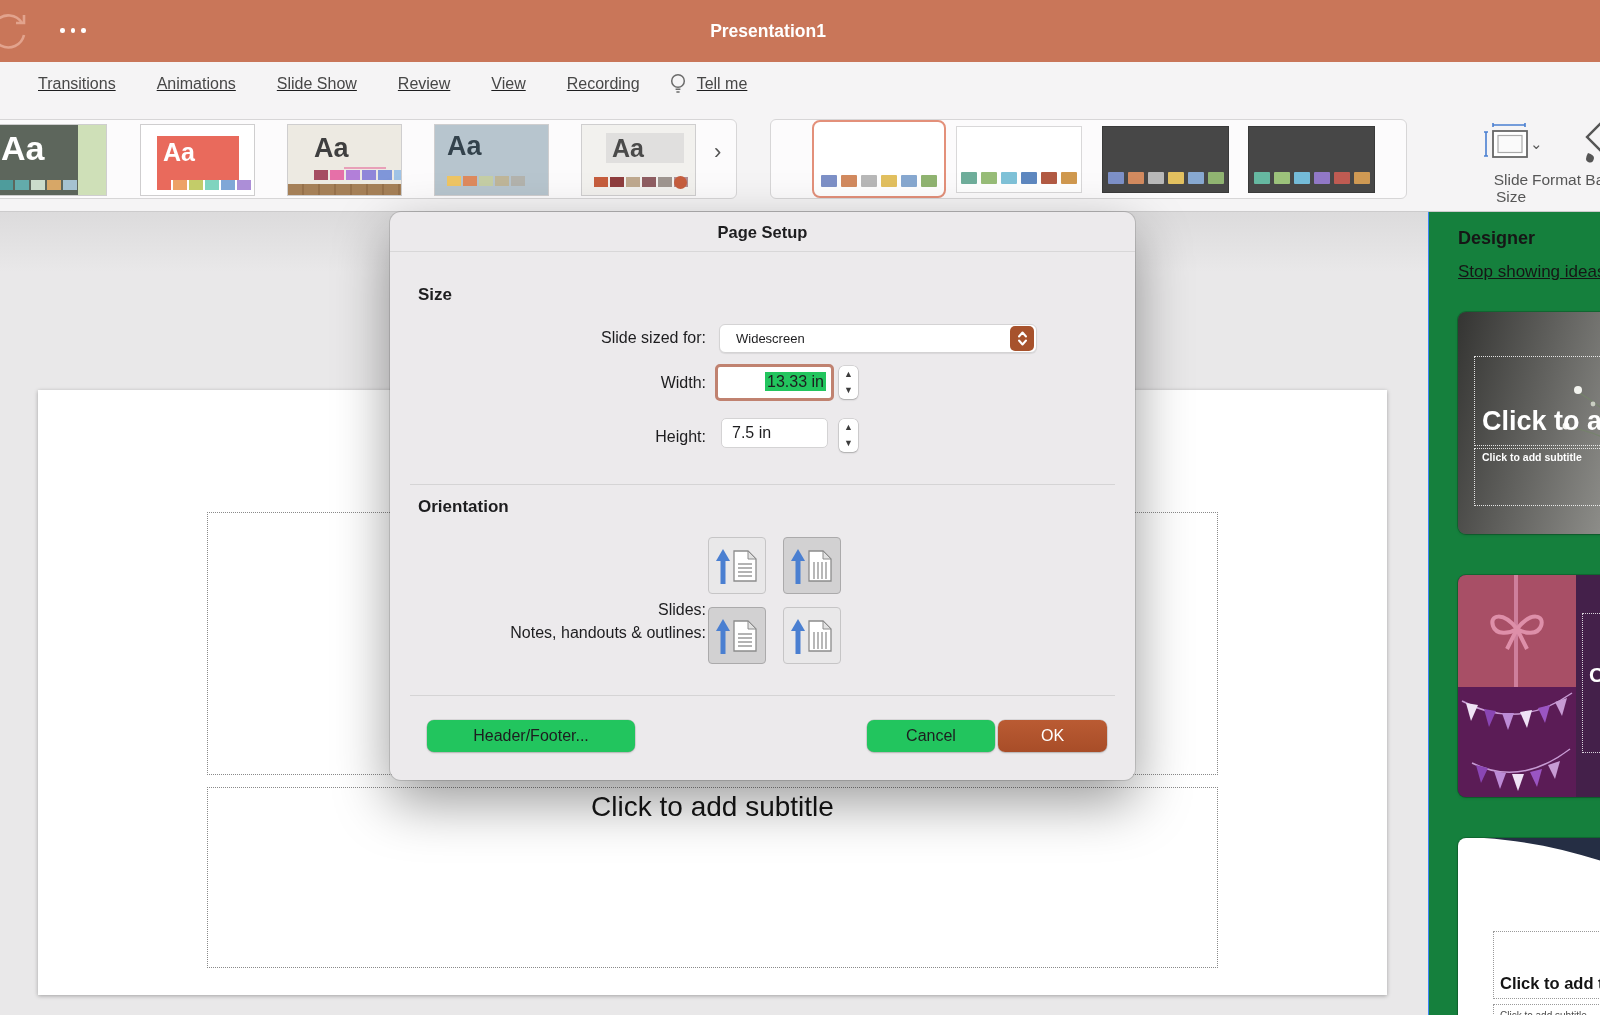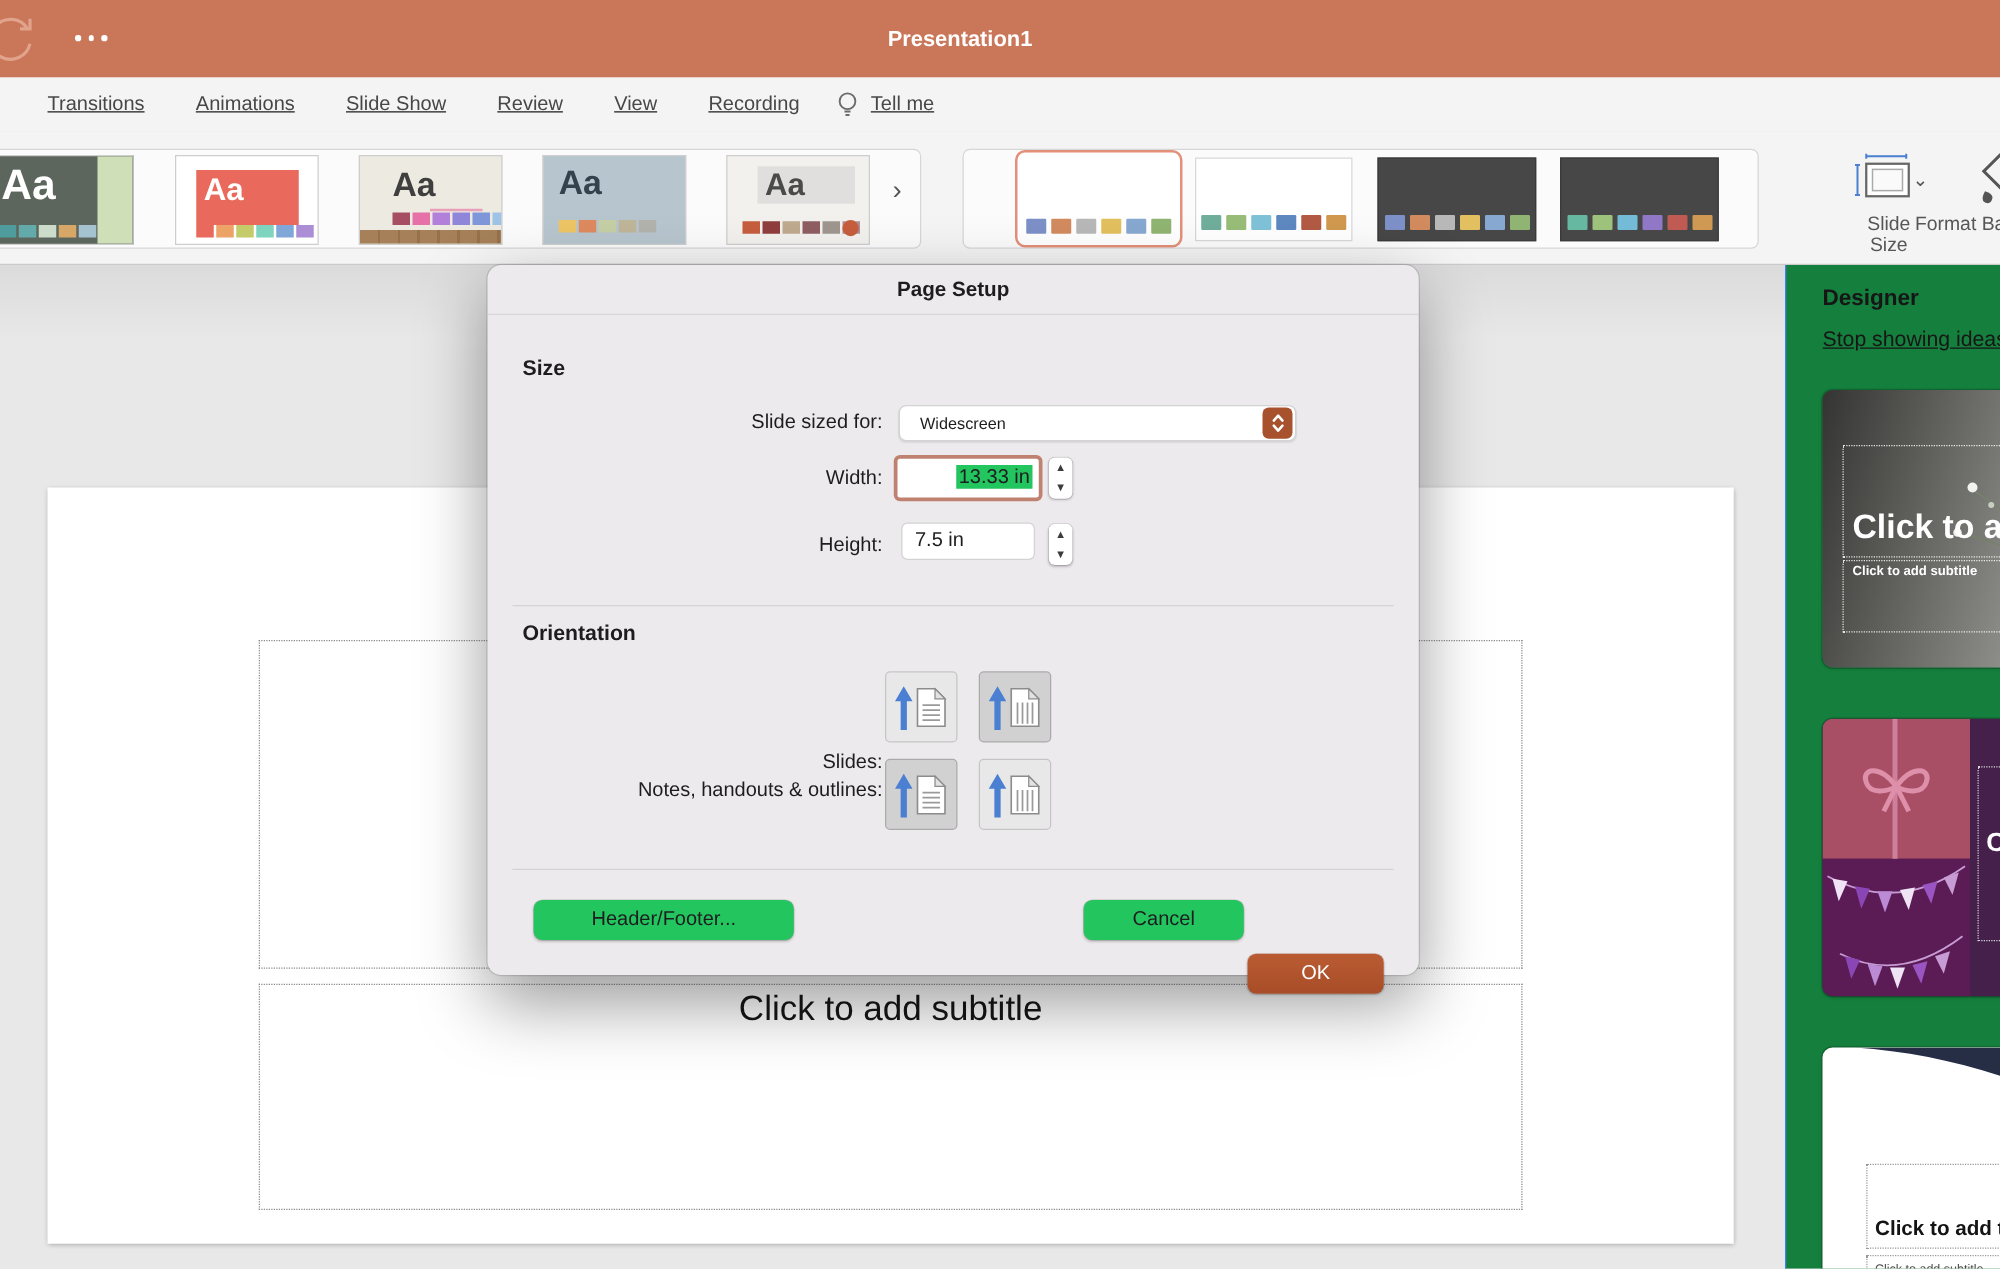--- a/index.html
+++ b/index.html
@@ -332,21 +332,21 @@
       <path d="M20 5 h14 l8 8 v22 h-22 z" fill="#fff" stroke="#8c8c8c" stroke-width="1.3"></path>
       <path d="M34 5 l8 8 h-8 z" fill="#e2e2e2" stroke="#8c8c8c" stroke-width="1"></path>
       <path d="M25 16v17M29 16v17M33 16v17M37 16v17" stroke="#9a9a9a" stroke-width="1.4"></path>
     </svg>
   </div>
 
   <div class="dlg-divider" style="top:483px;"></div>
 
   <div class="dlg-btn" style="left:37px; width:208px;">Header/Footer...</div>
   <div class="dlg-btn" style="left:477px; width:128px;">Cancel</div>
-  <div class="dlg-btn primary" style="left:608px; width:109px;margin-top:43px;">OK</div>
+  <div class="dlg-btn primary" style="left:608px; width:109px;">OK</div>
 </div>
 
 <div class="panel">
   <div class="panel-h">Designer</div>
   <div class="panel-link">Stop showing ideas for new presentations</div>
 
   <div class="dthumb d1">
     <svg width="396" height="222" viewBox="0 0 396 222" style="position:absolute; left:0; top:0;">
       <g stroke="#75836B" stroke-width="1.2" fill="none">
         <path d="M210 210 C 200 150 170 110 120 80"></path>

